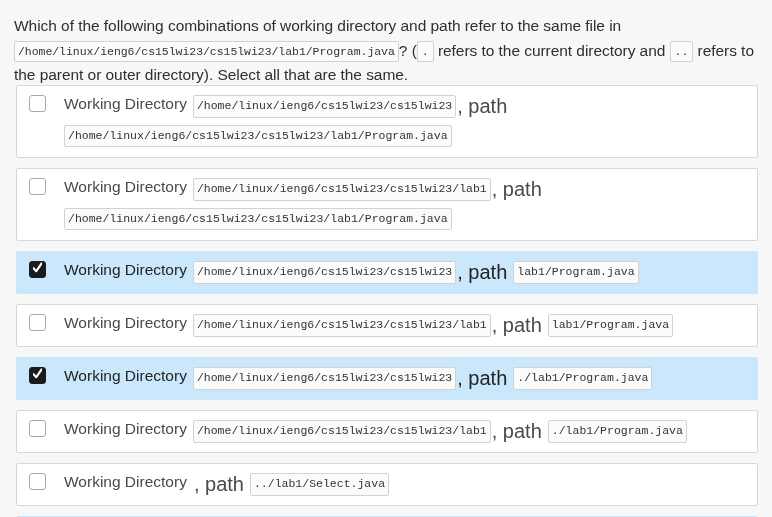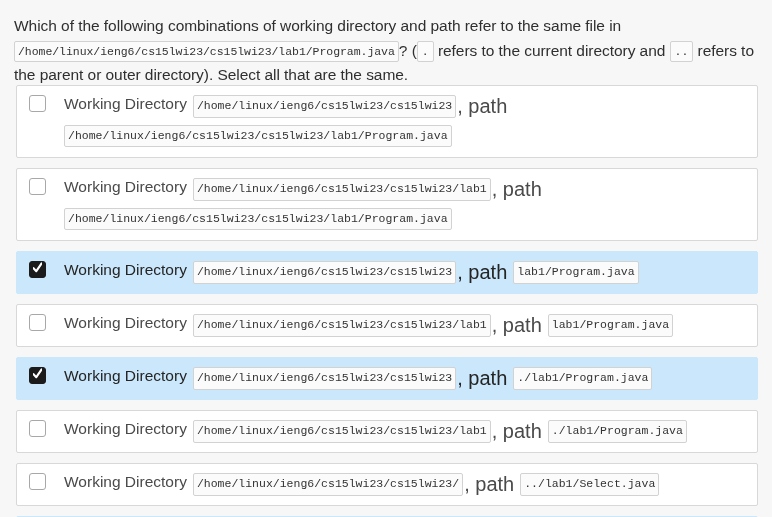--- a/index.html
+++ b/index.html
@@ -222,21 +222,20 @@
     </div>
 
   </div>
 
   <div class="opt">
     <div class="opt-line">
       <span class="cbox">
         
       </span>
       <span class="wd-label">Working Directory</span>
-      <code class="chip">/home/linux/ieng6/cs15lwi23/cs15lwi23/</code>
       <span class="comma-path">, path</span>
       <code class="chip inline-path">../lab1/Select.java</code>
     </div>
 
   </div>
 
   <div class="opt selected">
     
     
   </div>

